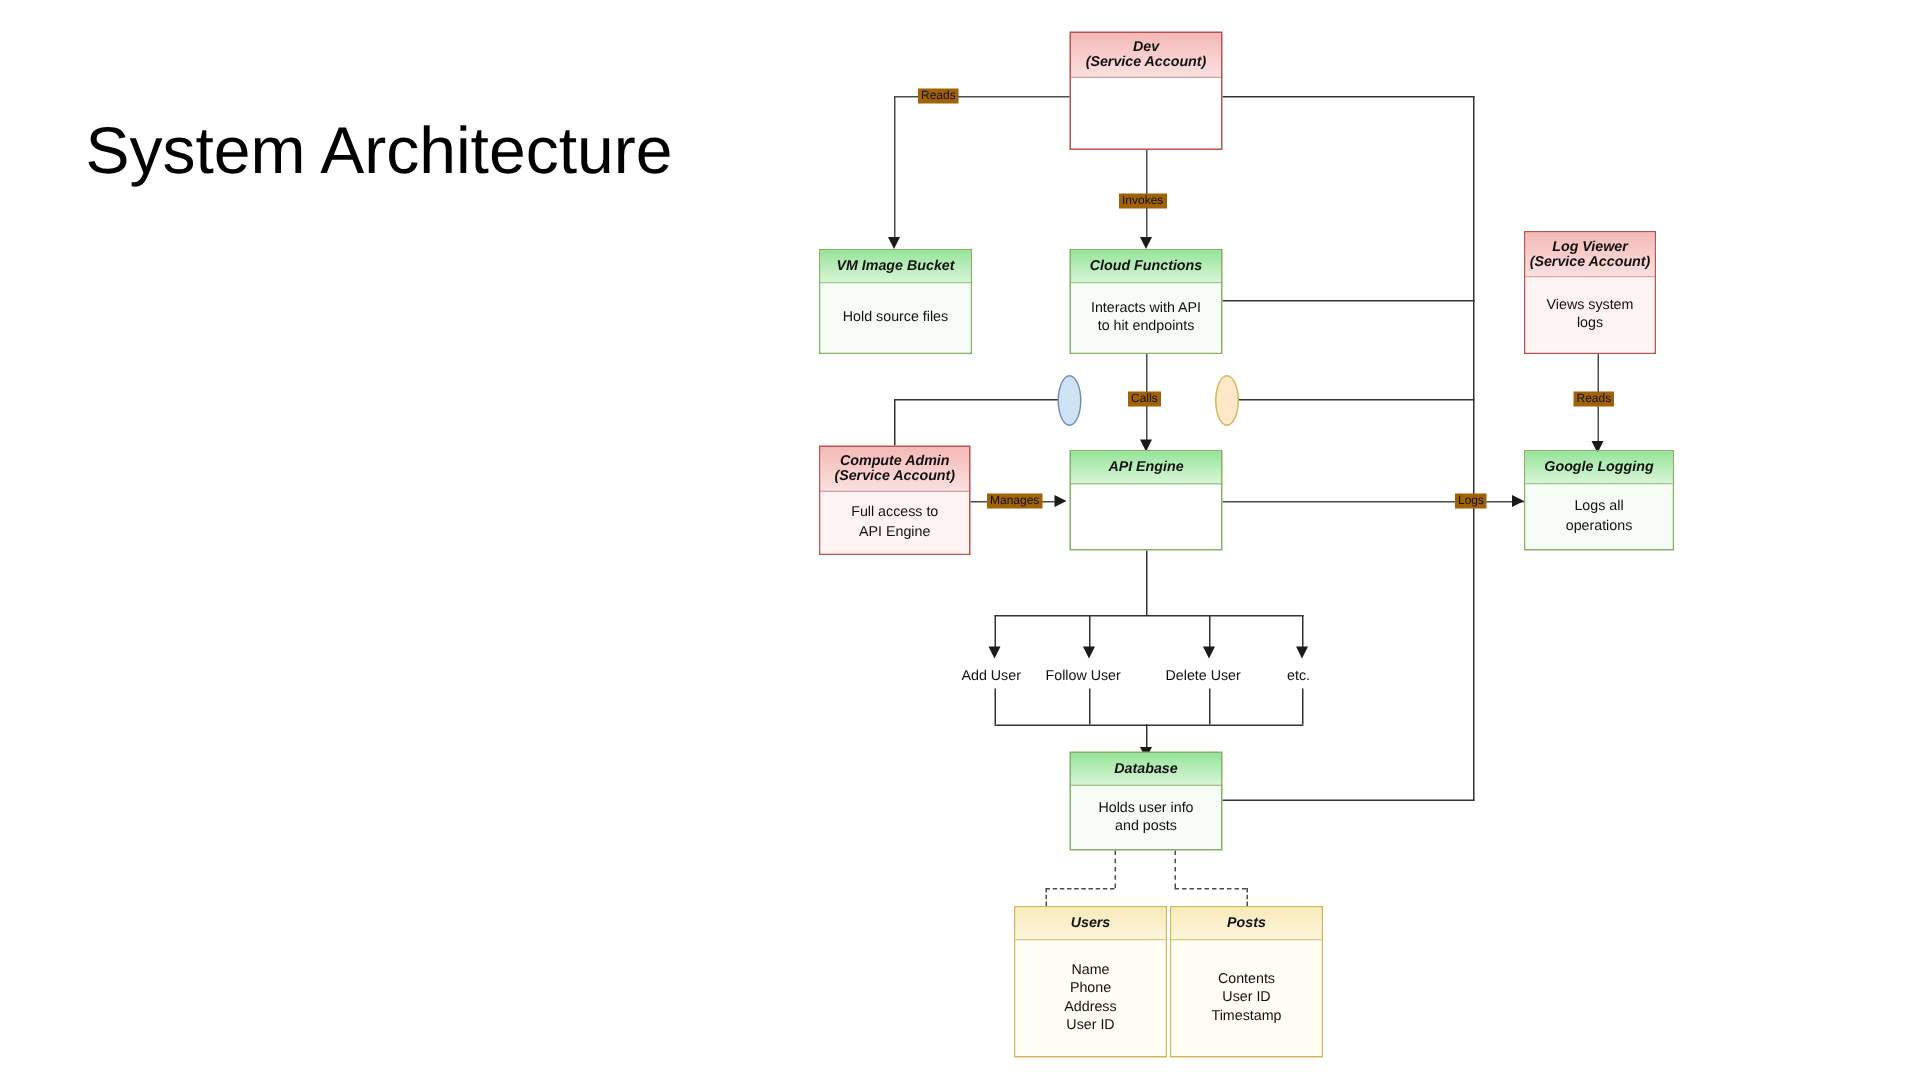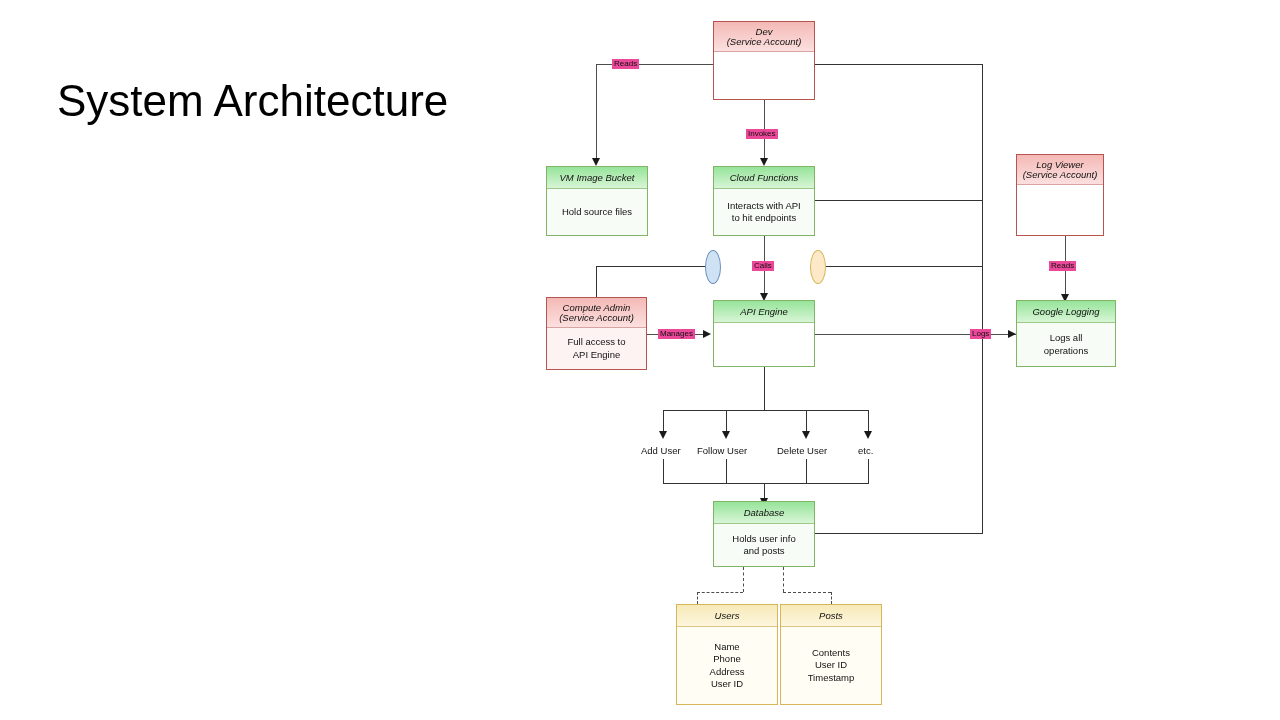--- a/index.html
+++ b/index.html
@@ -13,21 +13,21 @@
     position:absolute;left:57px;top:72px;
     font-size:44px;line-height:58px;color:#000000;
     font-weight:400;letter-spacing:0px;white-space:nowrap;
   }
   #diagram{position:absolute;left:0;top:0;width:1280px;height:720px;}
   
   .node{position:absolute;box-sizing:border-box;}
   .node .hdr{
     box-sizing:border-box;width:100%;height:22px;
     display:flex;align-items:center;justify-content:center;
-    font-style:italic;font-weight:normal;font-size:9.5px;color:#111111;
+    font-style:italic;font-weight:bold;font-size:9.5px;color:#111111;
     text-align:left;line-height:10px;
   }
   .node .hdr.two{height:30px;flex-direction:column;justify-content:center;}
   .node .bdy{
     box-sizing:border-box;width:100%;
     display:flex;align-items:center;justify-content:center;
     font-size:9.5px;color:#111111;text-align:center;line-height:12.5px;
     white-space:pre-line;
   }
   
@@ -45,21 +45,21 @@
   .lnh{height:1px;}
   .lnv{width:1px;}
   .dash-v{position:absolute;width:0;border-left:1px dashed #4d4d4d;}
   .dash-h{position:absolute;height:0;border-top:1px dashed #4d4d4d;}
   .arrow-d{position:absolute;width:0;height:0;
     border-left:4.5px solid transparent;border-right:4.5px solid transparent;
     border-top:8px solid #1a1a1a;}
   .arrow-r{position:absolute;width:0;height:0;
     border-top:4.5px solid transparent;border-bottom:4.5px solid transparent;
     border-left:8px solid #1a1a1a;}
-  .lbl{position:absolute;font-size:8px;color:#111111;background:#ec4899;
+  .lbl{position:absolute;font-size:8px;color:#111111;background:#a16207;
     padding:0 2px;white-space:nowrap;line-height:10px;}
   .ell{position:absolute;border-radius:50%;}
   .ell.blue{background:#cfe2f3;border:1px solid #6c8ebf;}
   .ell.amber{background:#fde9c8;border:1px solid #d6b656;}
   .op{position:absolute;font-size:9.5px;color:#111111;white-space:nowrap;line-height:11px;}
   .thick{background:#333333;}
 </style>
 </head>
 <body>
 
@@ -158,20 +158,22 @@
       <div class="hdr">Cloud Functions</div>
       <div class="bdy" style="height:46px;">Interacts with API
 to hit endpoints</div>
     </div>
 
     <div class="node pink" style="left:1016px;top:154px;width:88px;height:82px;">
       <div class="hdr two">
         <span>Log Viewer</span>
         <span>(Service Account)</span>
       </div>
+      <div class="bdy" style="height:50px;">Views system
+logs</div>
     </div>
 
     <div class="node pink" style="left:546px;top:297px;width:101px;height:73px;">
       <div class="hdr two">
         <span>Compute Admin</span>
         <span>(Service Account)</span>
       </div>
       <div class="bdy" style="height:41px;">Full access to
 API Engine</div>
     </div>

